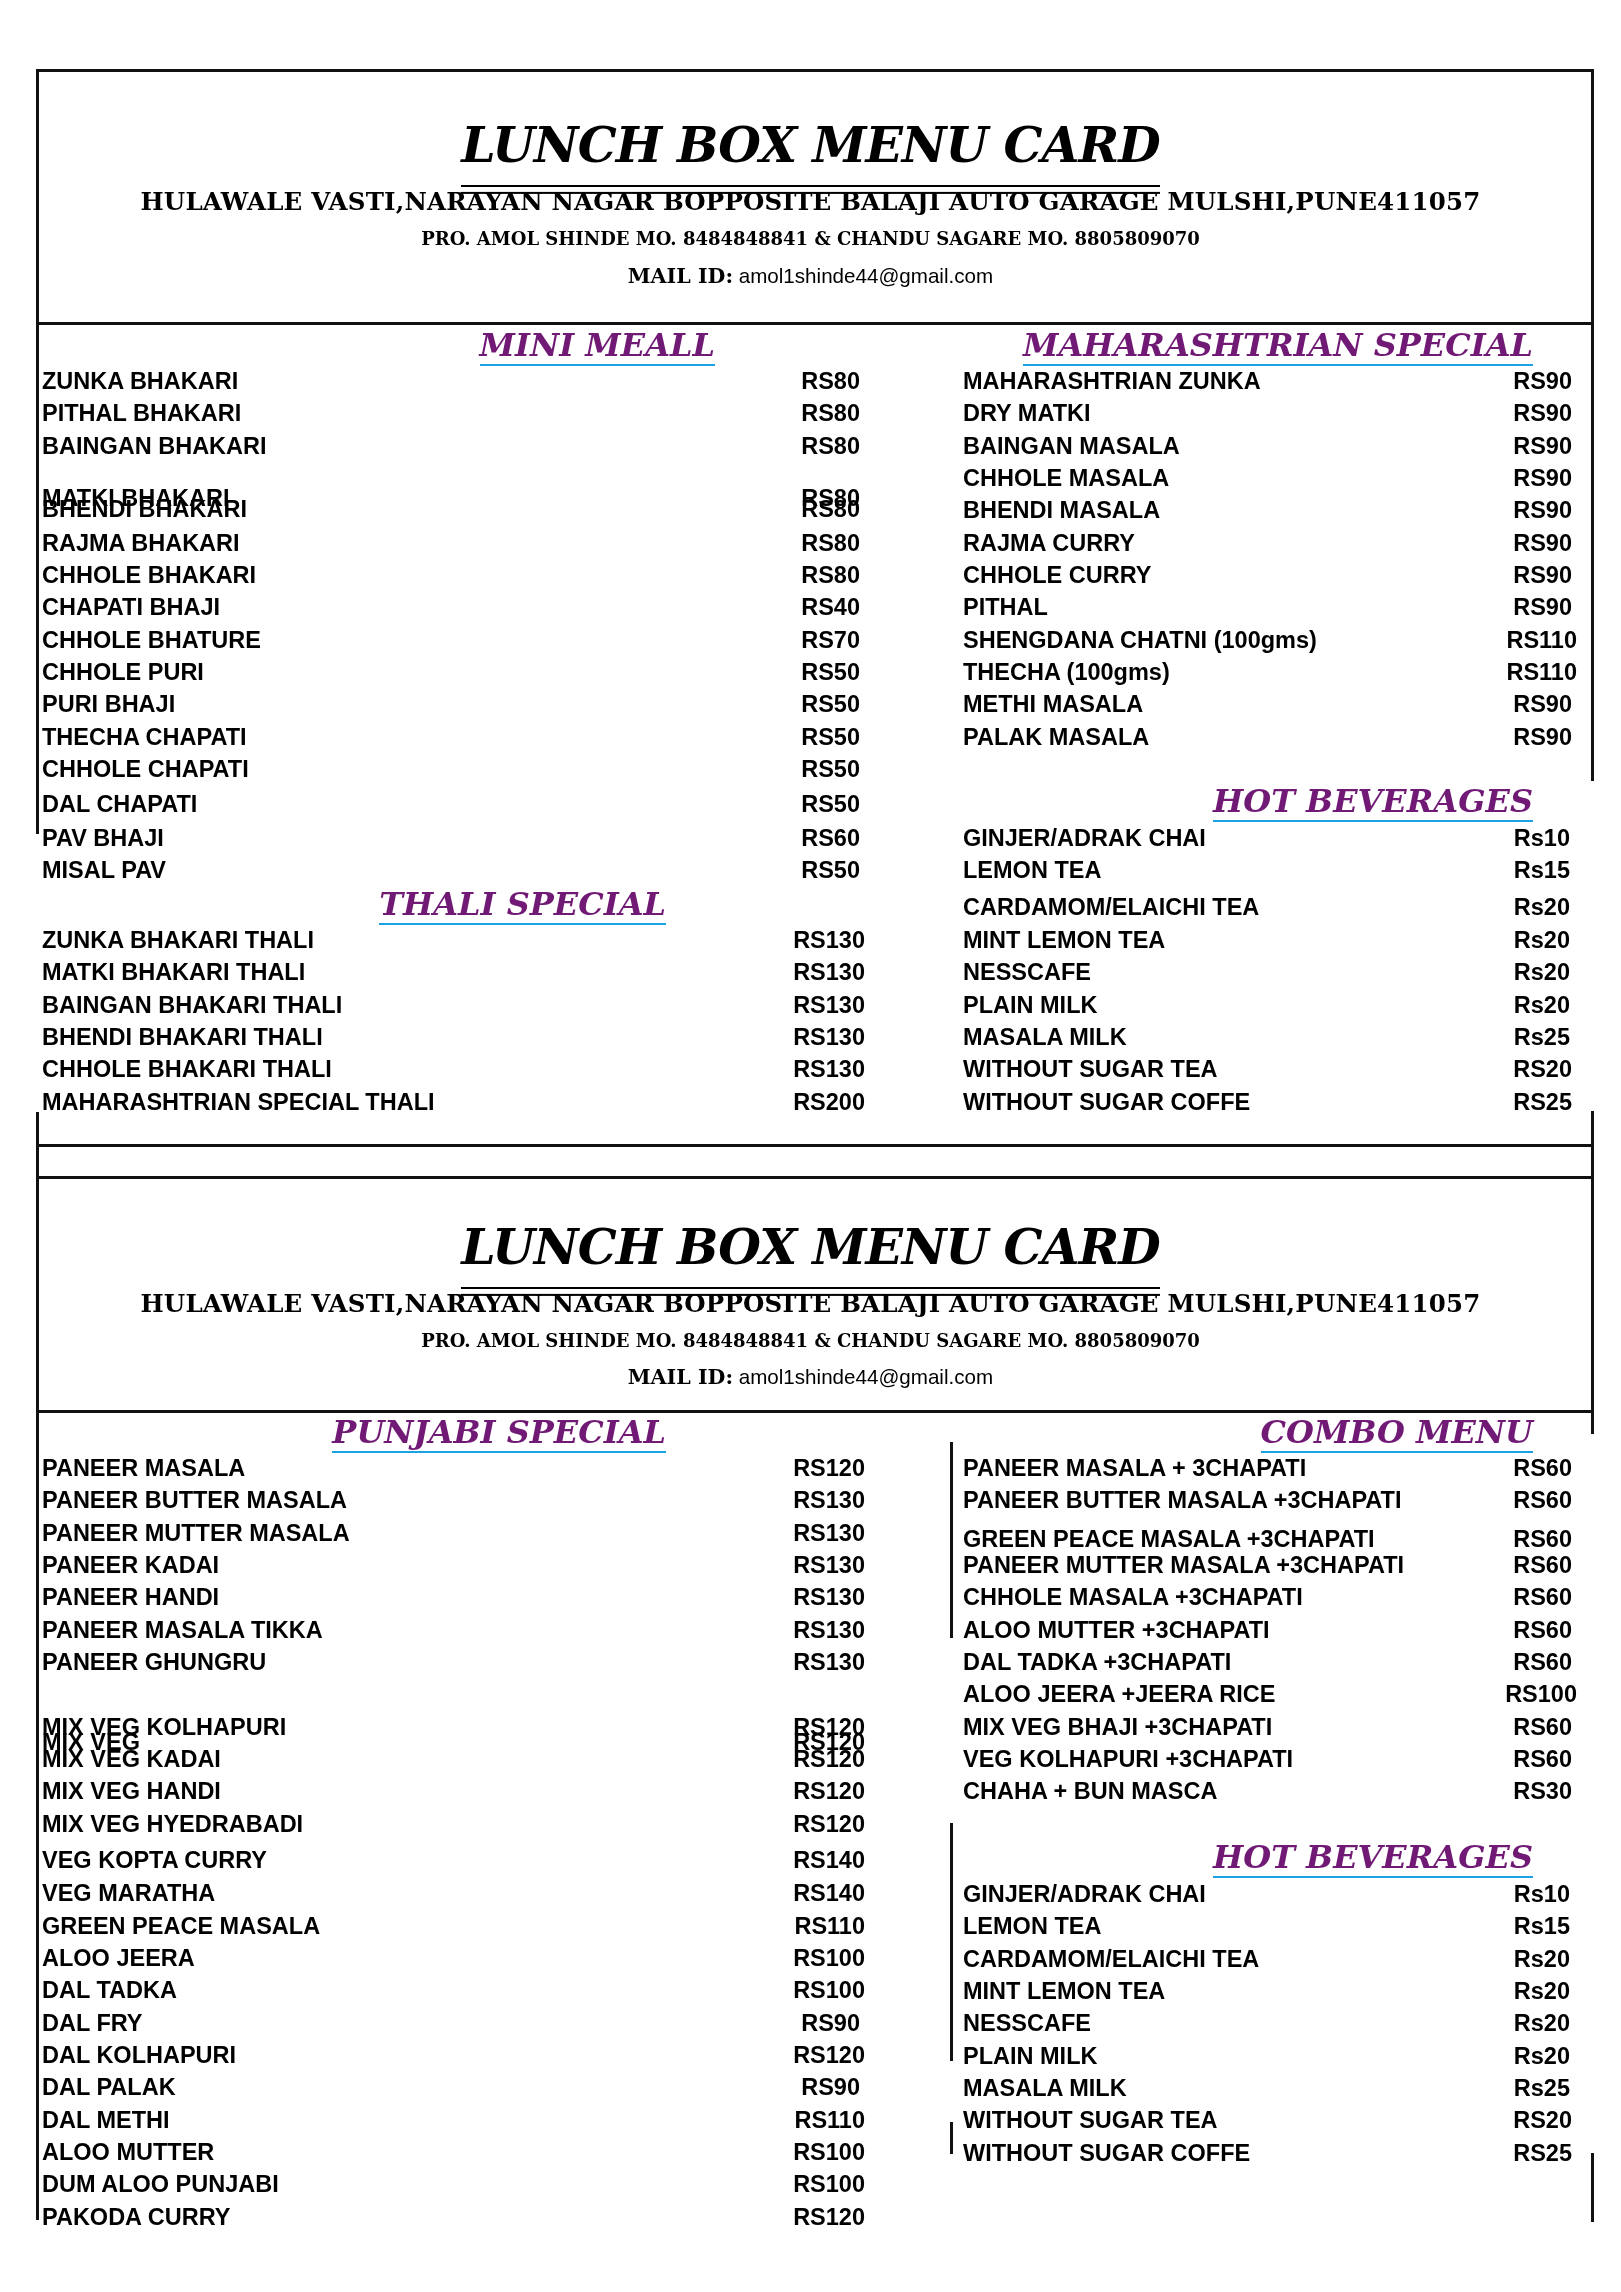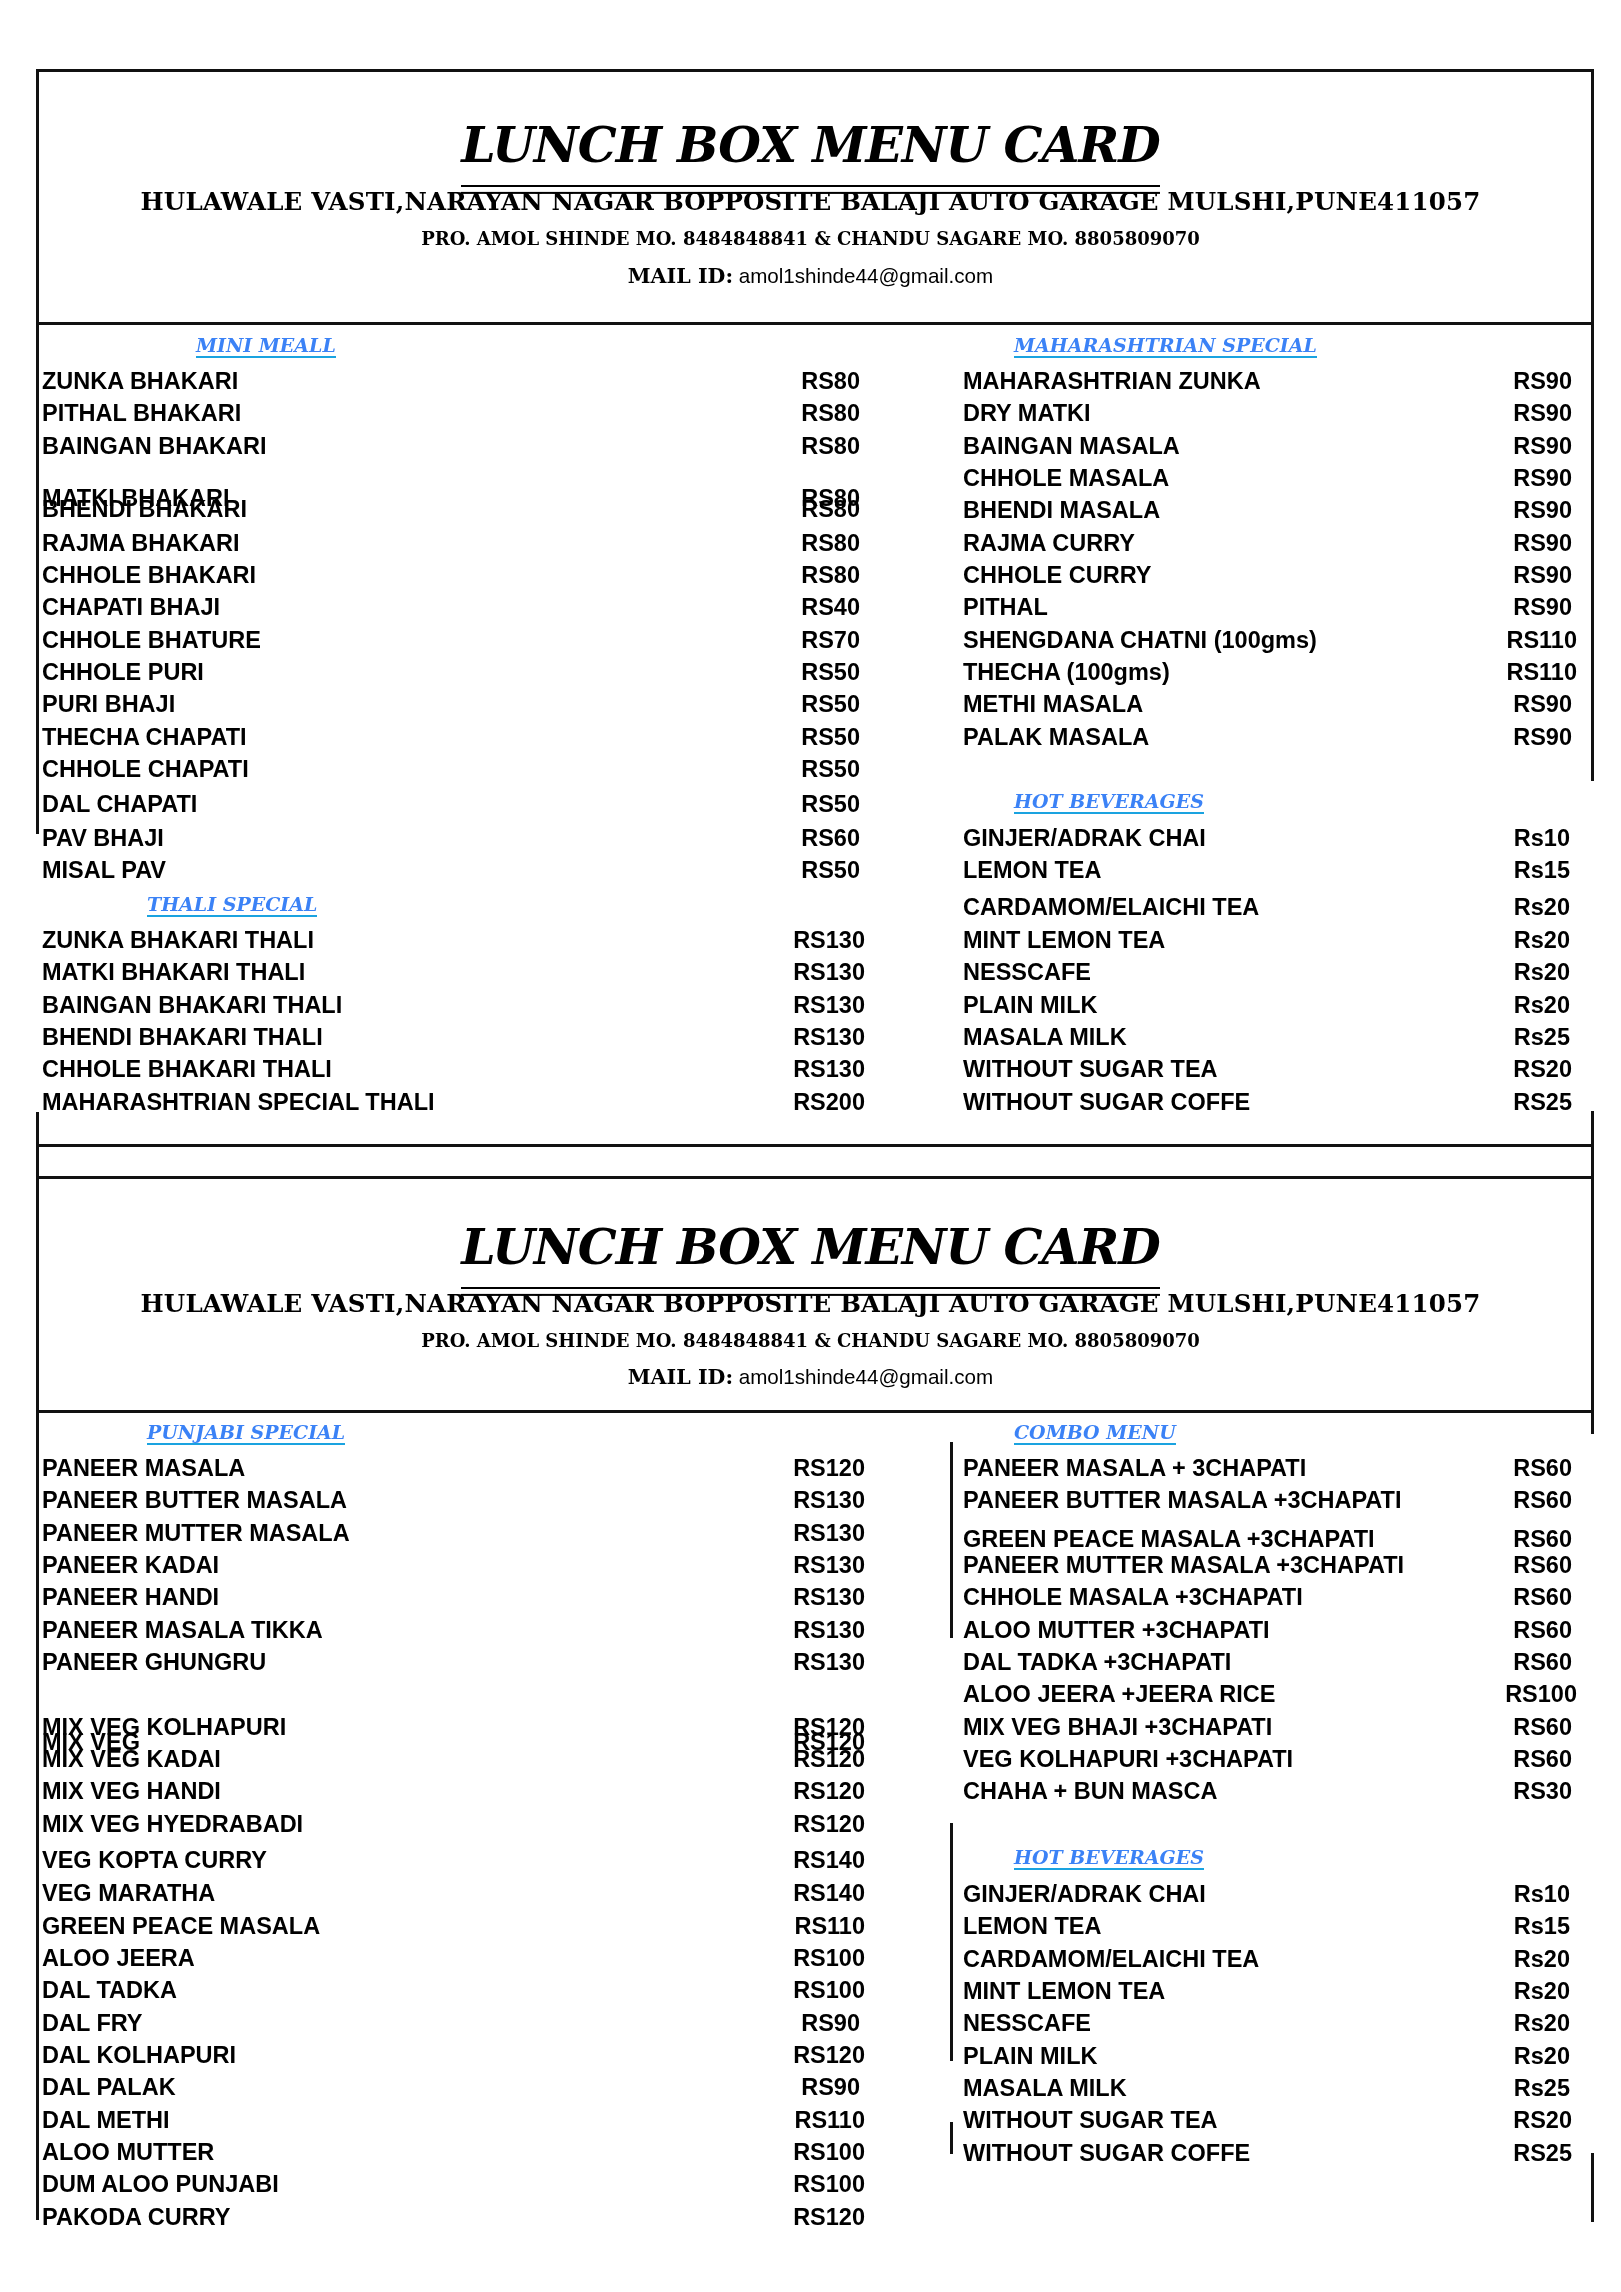--- a/index.html
+++ b/index.html
@@ -12,23 +12,23 @@
            font-size:49px; letter-spacing:-1px; line-height:59px; }
   .title span { display:inline-block; border-bottom:2.9px solid #000; padding-bottom:10px;
                 box-shadow: 0 4.9px 0 0px #fff, 0 6.9px 0 0 #000; }
   .addr { position:absolute; left:0; width:1621px; text-align:center;
           font-family:"DejaVu Serif", serif; font-weight:bold; font-size:24.5px;
           letter-spacing:0.2px; line-height:31px; }
   .pro { position:absolute; left:0; width:1621px; text-align:center;
          font-family:"DejaVu Serif", serif; font-weight:bold; font-size:18px; line-height:29px; }
   .mail { position:absolute; left:0; width:1621px; text-align:center; font-size:20.6px; line-height:29px; }
   .mail b { font-family:"DejaVu Serif", serif; font-weight:bold; }
-  .sec-head { position:absolute; text-align:left; color:#3b82f6;
+  .sec-head { position:absolute; text-align:right; color:#701a75;
               font-family:"DejaVu Serif", serif; font-weight:bold; font-style:italic;
-              font-size:19px; line-height:29px; }
+              font-size:32px; line-height:29px; }
   .sec-head span { border-bottom:2px solid #1aa3e0; }
   .row { position:absolute; height:32px; font-weight:bold; font-size:23.5px; line-height:32px; }
   .row .name { position:absolute; left:0; top:0; white-space:nowrap; }
   .row .price { position:absolute; right:0; top:0; white-space:nowrap; }
   .list { position:absolute; }
 </style>
 </head>
 <body>
 
 <div class="hline" style="left:36px; top:69px; width:1557px;"></div>

